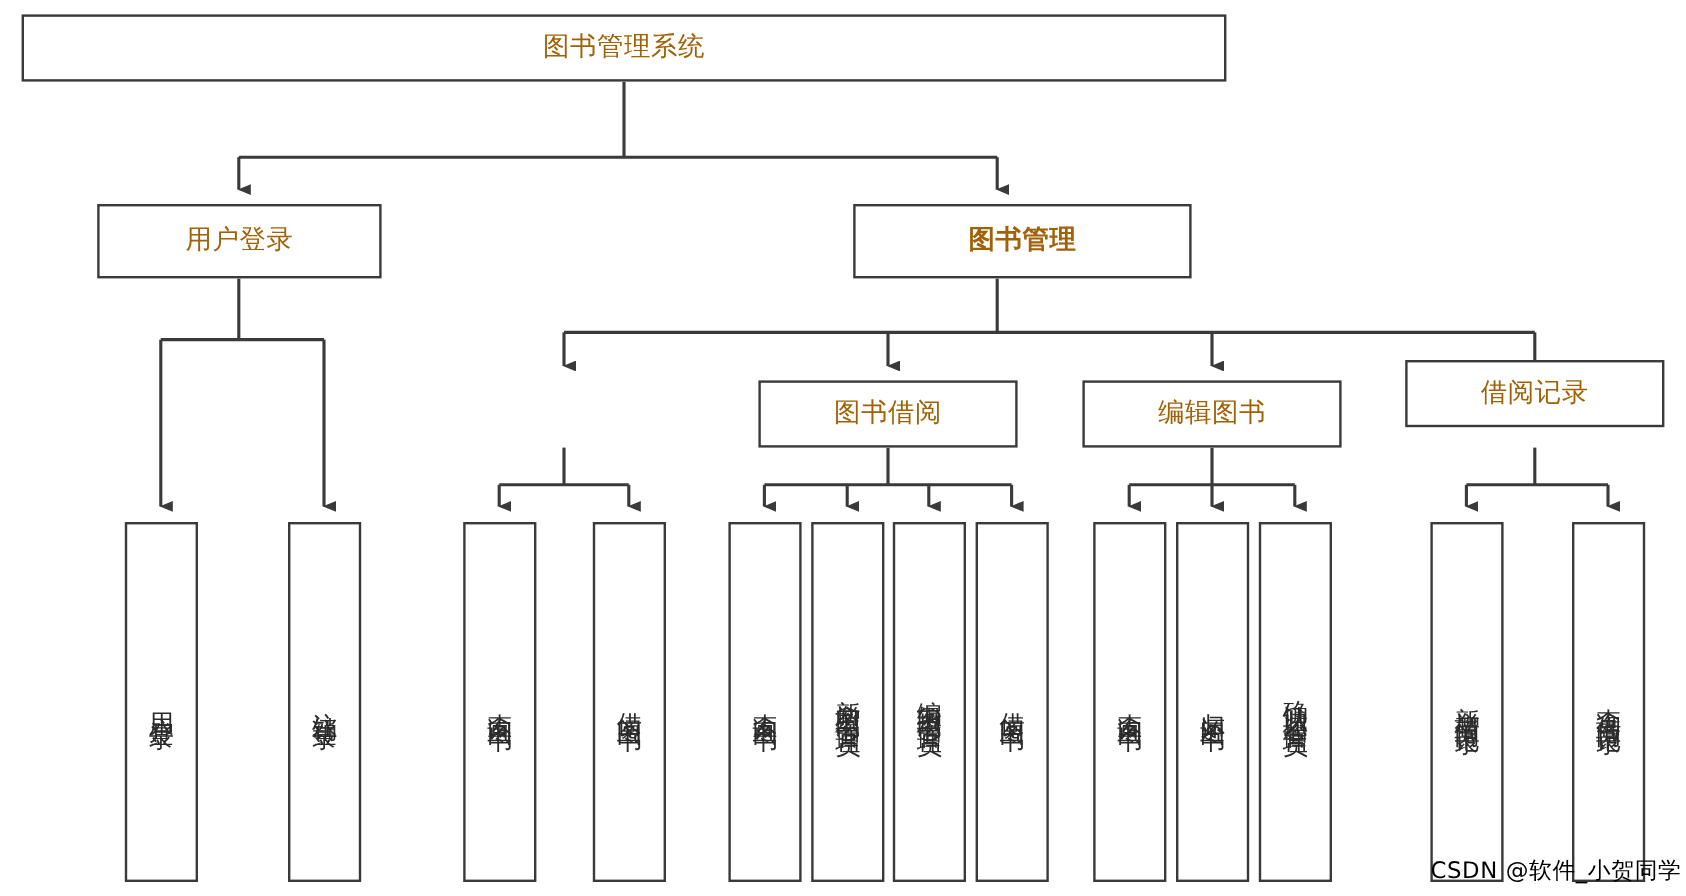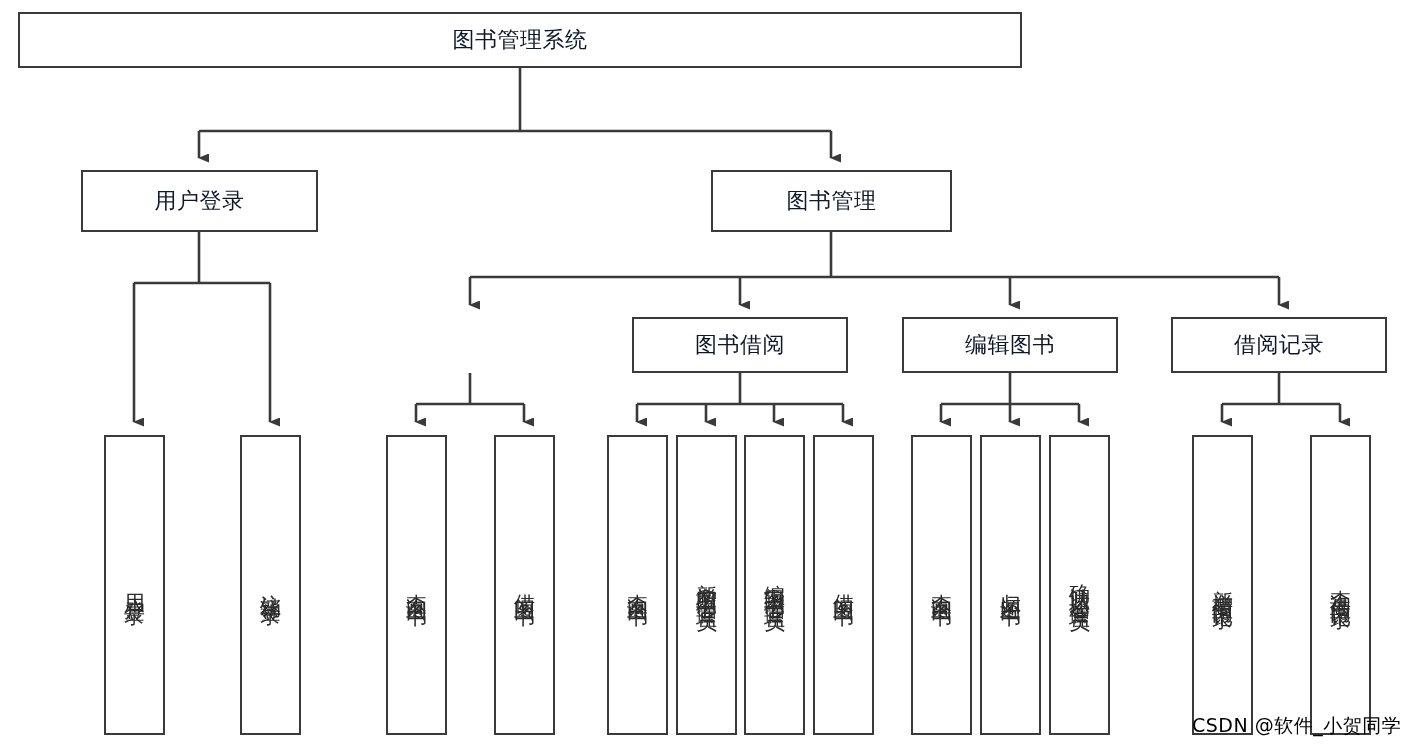--- a/index.html
+++ b/index.html
@@ -31,21 +31,21 @@
     box-sizing: border-box;
     border: 2px solid #3a3a3a;
     background: #ffffff;
     display: flex;
     align-items: center;
     justify-content: center;
     overflow: hidden;
   }
   .node-label-h {
     font-size: 22px;
-    color: #0f172a;
+    color: #a16207;
     line-height: 1.1;
     white-space: nowrap;
     letter-spacing: 0.5px;
   }
   .node-label-v {
     font-size: 21px;
     color: #2b2b2b;
     writing-mode: vertical-rl;
     text-orientation: upright;
     letter-spacing: 4px;
@@ -115,31 +115,31 @@
     </g>
   </svg>
 
   <div class="node-box" style="left:18px; top:12px; width:1004px; height:56px;">
     <span class="node-label-h">图书管理系统</span>
   </div>
 
   <div class="node-box" style="left:81px; top:170px; width:237px; height:62px;">
     <span class="node-label-h">用户登录</span>
   </div>
-  <div class="node-box" style="left:711px; top:170px; width:241px; height:62px;">
+  <div class="node-box" style="left:711px; top:170px; width:282px; height:62px;font-weight:bold;">
     <span class="node-label-h">图书管理</span>
   </div>
 
   <div class="node-box" style="left:632px; top:317px; width:216px; height:56px;align-items:center;">
     <span class="node-label-h">图书借阅</span>
   </div>
   <div class="node-box" style="left:902px; top:317px; width:216px; height:56px;">
     <span class="node-label-h">编辑图书</span>
   </div>
-  <div class="node-box" style="left:1171px; top:317px; width:216px; height:56px;">
+  <div class="node-box" style="left:1171px; top:300px; width:216px; height:56px;">
     <span class="node-label-h">借阅记录</span>
   </div>
 
   <div class="node-box" style="left:104px; top:435px; width:61px; height:300px;">
     <span class="node-label-v">用户登录</span>
   </div>
   <div class="node-box" style="left:240px; top:435px; width:61px; height:300px;">
     <span class="node-label-v">注销登录</span>
   </div>
 

